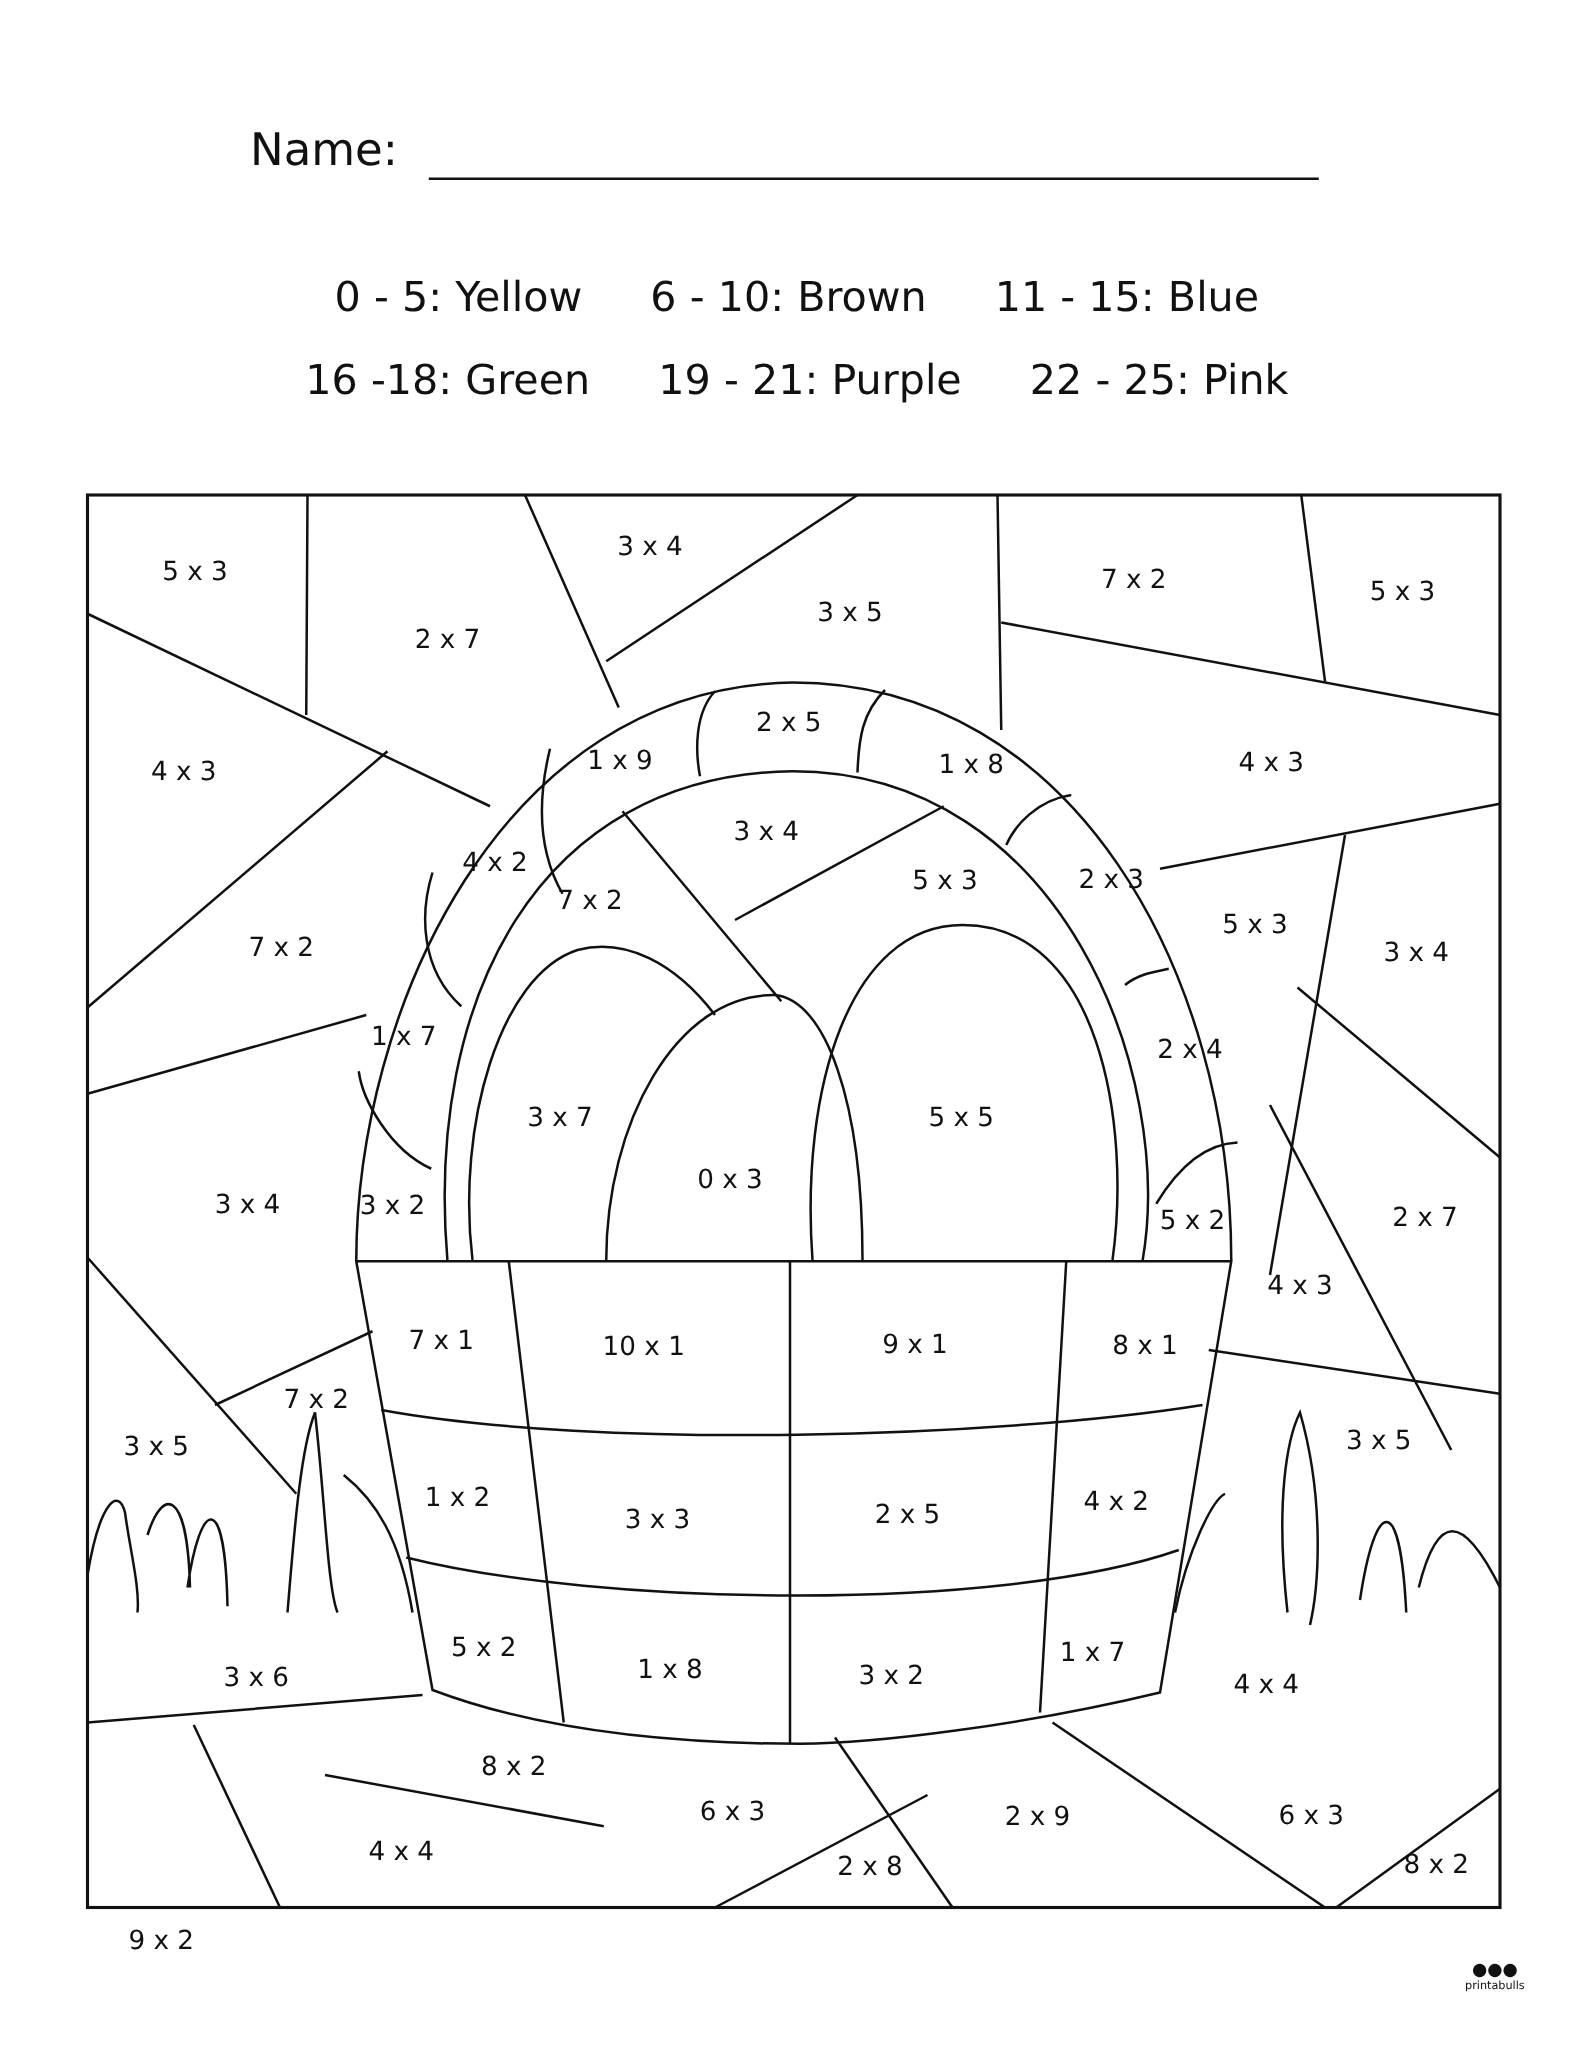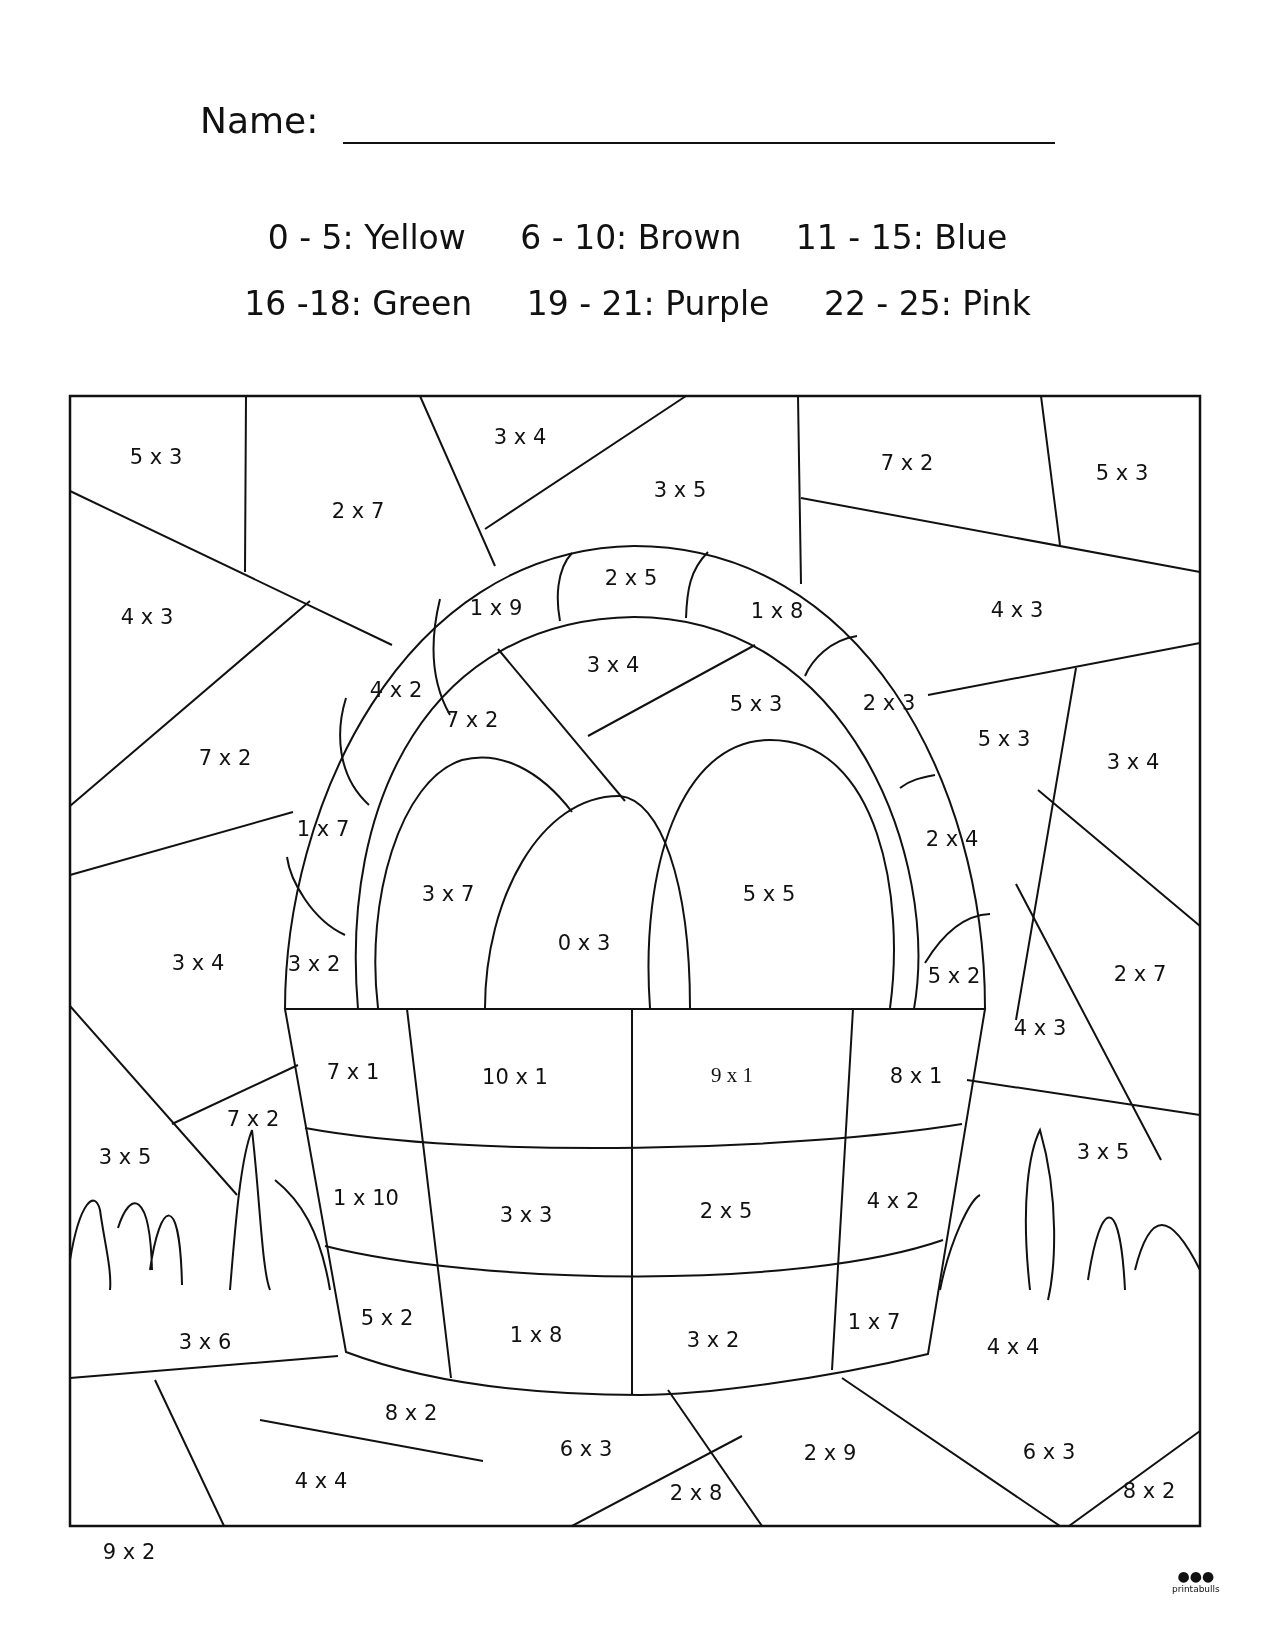--- a/index.html
+++ b/index.html
@@ -80,26 +80,26 @@
     <div class="lbl" style="left: 448px; top: 894px;">3 x 7</div>
     <div class="lbl" style="left: 769px; top: 894px;">5 x 5</div>
     <div class="lbl" style="left: 584px; top: 943px; text-align: center;">0 x 3</div>
     <div class="lbl" style="left: 198px; top: 963px;">3 x 4</div>
     <div class="lbl" style="left: 314px; top: 964px;">3 x 2</div>
     <div class="lbl" style="left: 954px; top: 976px;">5 x 2</div>
     <div class="lbl" style="left: 1140px; top: 974px;">2 x 7</div>
     <div class="lbl" style="left: 1040px; top: 1028px;">4 x 3</div>
     <div class="lbl" style="left: 353px; top: 1072px;">7 x 1</div>
     <div class="lbl" style="left: 515px; top: 1077px;">10 x 1</div>
-    <div class="lbl" style="left: 732px; top: 1075px; font-family: Liberation Serif, serif;">9 x 1</div>
+    <div class="lbl" style="left: 732px; top: 1075px;">9 x 1</div>
     <div class="lbl" style="left: 916px; top: 1076px;">8 x 1</div>
     <div class="lbl" style="left: 253px; top: 1119px;">7 x 2</div>
     <div class="lbl" style="left: 125px; top: 1157px;">3 x 5</div>
     <div class="lbl" style="left: 1103px; top: 1152px;">3 x 5</div>
-    <div class="lbl" style="left: 366px; top: 1198px;">1 x 10</div>
+    <div class="lbl" style="left: 366px; top: 1198px;">1 x 2</div>
     <div class="lbl" style="left: 526px; top: 1215px;">3 x 3</div>
     <div class="lbl" style="left: 726px; top: 1211px;">2 x 5</div>
     <div class="lbl" style="left: 893px; top: 1201px;">4 x 2</div>
     <div class="lbl" style="left: 387px; top: 1318px;">5 x 2</div>
     <div class="lbl" style="left: 536px; top: 1335px;">1 x 8</div>
     <div class="lbl" style="left: 713px; top: 1340px;">3 x 2</div>
     <div class="lbl" style="left: 874px; top: 1322px;">1 x 7</div>
     <div class="lbl" style="left: 205px; top: 1342px;">3 x 6</div>
     <div class="lbl" style="left: 1013px; top: 1347px;">4 x 4</div>
     <div class="lbl" style="left: 411px; top: 1413px;">8 x 2</div>

